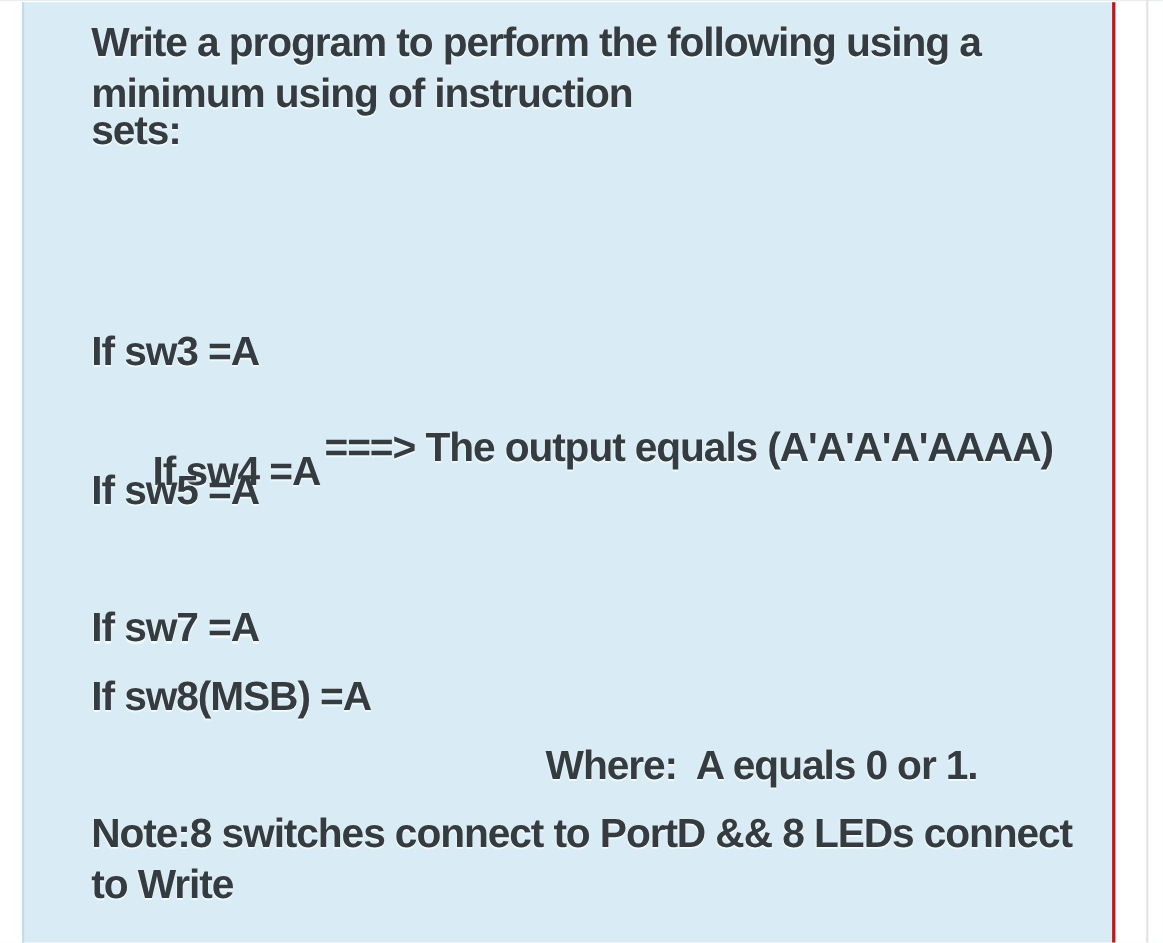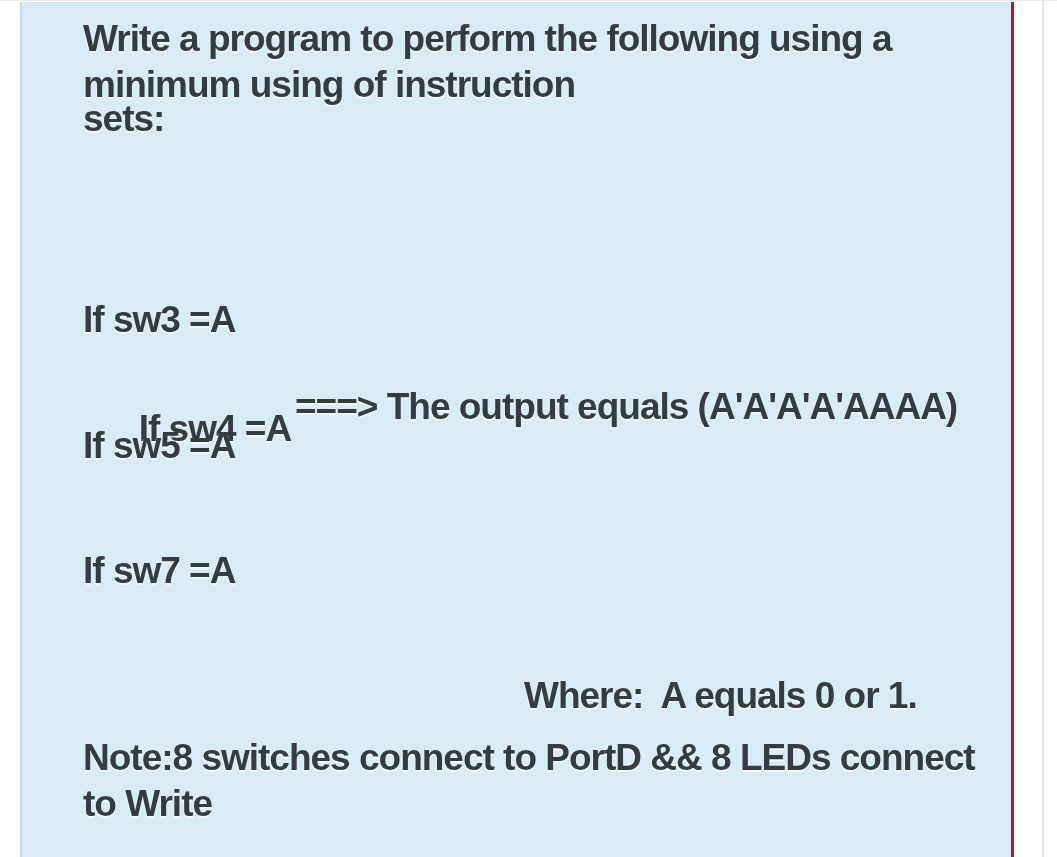--- a/index.html
+++ b/index.html
@@ -59,21 +59,21 @@
   .intro-2 { top: 60px; }
   .intro-3 { top: 94px; }
   .sw-1 { top: 170px; }
   .sw-2 { top: 233px; }
   .sw-3 { top: 295px; text-align: center; }
   .sw-4 { top: 358px; }
   .sw-5 { top: 421px; }
   .sw-6 { top: 483px; }
   .sw-7 { top: 546px; }
   .sw-8 { top: 608px; }
-  .where-line { top: 671px; left: 502px; }
+  .where-line { top: 671px; left: 474px; }
   .note-1 { top: 733px; }
   .note-2 { top: 779px; }
   .sw4-annotation {
     position: absolute;
     left: 212px;
     top: 0;
     white-space: pre;
     margin-top: 24px;
   }
 </style>
@@ -90,20 +90,21 @@
 
     <div class="line sw-3">If sw3 =A</div>
 
     <div class="line sw-4">
       <span>If sw4 =A</span>
       <span class="sw4-annotation">===&gt; The output equals (A'A'A'A'AAAA)</span>
     </div>
 
     <div class="line sw-5">If sw5 =A</div>
     <div class="line sw-7">If sw7 =A</div>
+    <div class="line sw-8">If sw8(MSB) =A</div>
 
     <div class="line where-line">Where:  A equals 0 or 1.</div>
 
     <div class="line note-1">Note:8 switches connect to PortD &amp;&amp; 8 LEDs connect</div>
     <div class="line note-2">to Write</div>
   </div>
 
   <div class="right-divider"></div>
 </div>
 

